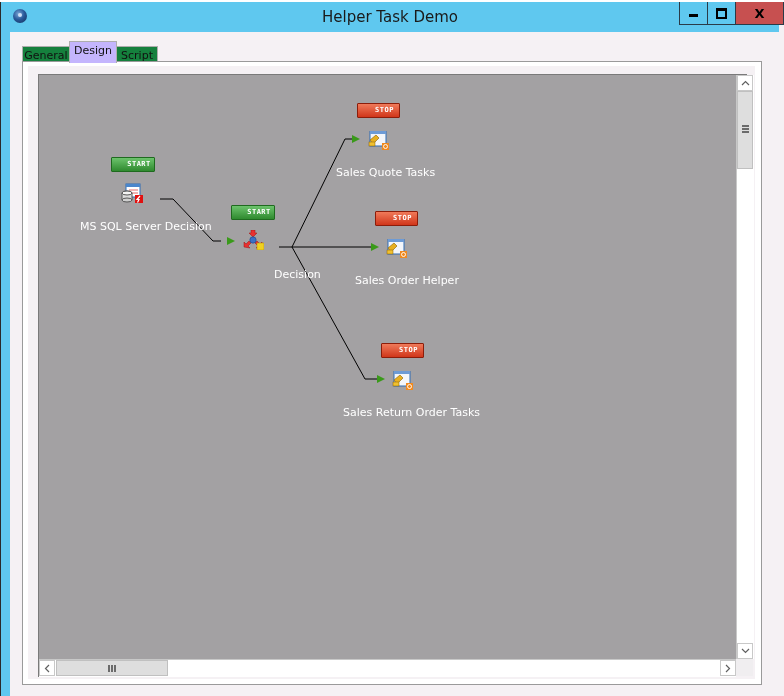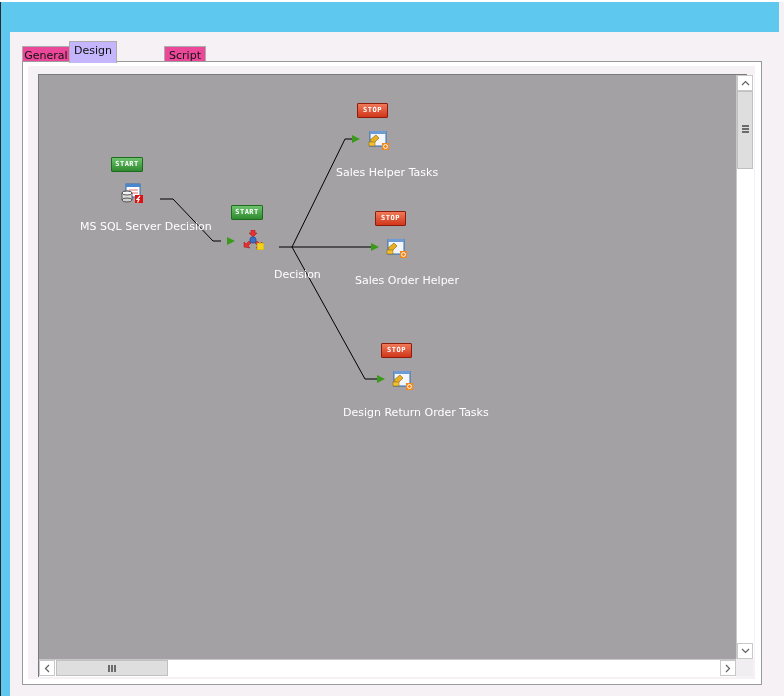--- a/index.html
+++ b/index.html
@@ -11,61 +11,76 @@
   .app-icon::after { content:""; position:absolute; left:5px; top:4px; width:4px; height:4px; border-radius:50%; background:#cfe0f5; }
   .title { position:absolute; left:0; right:0; top:6px; text-align:center; font-size:15px; color:#1a1a1a; font-family:"DejaVu Sans", sans-serif; }
   .winbtns { position:absolute; left:678px; top:0; height:22px; display:flex; border:1px solid #2a3b48; border-top:none; }
   .winbtn { width:27px; height:22px; display:flex; align-items:center; justify-content:center; border-right:1px solid #2a3b48; position:relative; }
   .winbtn.close { width:47px; background:#c75050; border-right:none; }
   .minus { width:9px; height:3px; background:#000; margin-top:5px; }
   .maxbox { width:7px; height:6px; border:2px solid #000; border-top-width:3px; }
   .xglyph { font-weight:bold; font-size:13px; color:#000; font-family:"DejaVu Sans", sans-serif; }
   .client { position:absolute; left:9px; top:30px; width:769px; height:664px; background:#f5f1f4; }
   .tabs { position:absolute; left:12px; top:10px; height:20px; }
-  .tab { position:absolute; top:4px; height:17px; border:1px solid #adadad; border-bottom:none; background:#ec4899; font-size:11px; color:#111; font-family:"DejaVu Sans", sans-serif; line-height:17px; text-align:center; }
+  .tab { position:absolute; top:4px; height:17px; border:1px solid #adadad; border-bottom:none; background:#15803d; font-size:11px; color:#111; font-family:"DejaVu Sans", sans-serif; line-height:17px; text-align:center; }
   .tab.active { top:-1px; height:21px; background:#c4b5fd; z-index:2; line-height:18px; }
   .panel { position:absolute; left:12px; top:29px; width:738px; height:622px; border:1px solid #9a9a9a; background:#ffffff; }
   .panel-inner { position:absolute; left:5px; top:4px; width:727px; height:613px; background:#f5f1f4; }
   .canvas-frame { position:absolute; left:10px; top:8px; width:708px; height:602px; border-top:1px solid #7a7a7a; border-left:1px solid #7a7a7a; }
   .canvas { position:absolute; left:0; top:0; width:697px; height:584px; background:#a3a1a3; overflow:hidden; }
   .vscroll { position:absolute; left:697px; top:0; width:17px; height:584px; background:#ffffff; border-left:1px solid #c8c8c8; }
   .vscroll .up, .vscroll .down { position:absolute; left:0; width:16px; height:16px; background:#fff; border:1px solid #c8c8c8; box-sizing:border-box; color:#606060; font-size:10px; display:flex; align-items:center; justify-content:center; }
   .vscroll .up { top:0; }
   .vscroll .down { bottom:0; }
   .vscroll .thumb { position:absolute; left:0; top:16px; width:16px; height:78px; background:#dedede; border:1px solid #c0c0c0; box-sizing:border-box; }
   .grip-h { position:absolute; left:4px; top:33px; width:7px; height:8px; background:repeating-linear-gradient(#6b6b6b 0 2px, transparent 2px 3px); }
   .hscroll { position:absolute; left:0; top:584px; width:697px; height:17px; background:#ffffff; border-top:1px solid #c8c8c8; }
   .hscroll .left, .hscroll .right { position:absolute; top:0; width:16px; height:16px; background:#fff; border:1px solid #c8c8c8; box-sizing:border-box; color:#606060; font-size:10px; display:flex; align-items:center; justify-content:center; }
   .hscroll .left { left:0; }
   .hscroll .right { left:681px; }
   .hscroll .thumb { position:absolute; left:17px; top:0; width:112px; height:16px; background:#dedede; border:1px solid #c0c0c0; box-sizing:border-box; }
   .grip-v { position:absolute; left:51px; top:4px; width:8px; height:7px; background:repeating-linear-gradient(90deg, #6b6b6b 0 2px, transparent 2px 3px); }
   .corner { position:absolute; left:697px; top:584px; width:17px; height:17px; background:#f0eef0; }
 
   .node { position:absolute; }
-  .badge { position:absolute; height:13px; border-radius:1px; font-size:7px; font-weight:bold; letter-spacing:0.5px; color:#fff; text-align:center; line-height:13px; font-family:"DejaVu Sans Mono", monospace; }
+  .badge { position:absolute; height:13px; border-radius:1px; font-size:7px; font-weight:bold; letter-spacing:0.5px; color:#fff; text-align:center; line-height:13px; font-family:"DejaVu Sans Mono", monospace;padding-left:12px; }
   .badge.start { width:30px; background:linear-gradient(#6cc36c, #2f8a2f); border:1px solid #1f6a1f; }
   .badge.stop { width:29px; background:linear-gradient(#f07a5a, #d0361a); border:1px solid #8c1d0a; }
   .label { position:absolute; font-size:11px; color:#ffffff; white-space:nowrap; font-family:"DejaVu Sans", sans-serif; }
   .ico { position:absolute; width:22px; height:20px; }
   .arrow { position:absolute; width:0; height:0; border-top:4px solid transparent; border-bottom:4px solid transparent; border-left:8px solid #3a9a1a; }
   svg.lines { position:absolute; left:0; top:0; }
 </style>
 </head>
 <body>
 
 <div class="topstrip"></div>
 
 <div class="window">
+  <div class="titlebar">
+    <div class="app-icon"></div>
+    <div class="title">Helper Task Demo</div>
+    <div class="winbtns">
+      <div class="winbtn">
+          <div class="minus"></div>
+        </div>
+      <div class="winbtn">
+          <div class="maxbox"></div>
+        </div>
+      <div class="winbtn close">
+          <span class="xglyph">X</span>
+        </div>
+    </div>
+  </div>
 
   <div class="client">
     <div class="tabs">
       <div class="tab" style="left:0;width:46px;">General</div>
       <div class="tab active" style="left:47px;width:46px;">Design</div>
-      <div class="tab" style="left:94px;width:40px;margin-left:48px;">Script</div>
+      <div class="tab" style="left:94px;width:40px;">Script</div>
     </div>
 
     <div class="panel">
       <div class="panel-inner">
         <div class="canvas-frame">
           <div class="canvas">
 
             <svg class="lines" width="697" height="584">
               <polyline points="121,124 134,124 174,166 182,166" fill="none" stroke="#000" stroke-width="1"></polyline>
               <line x1="240" y1="172" x2="253" y2="172" stroke="#000" stroke-width="1"></line>
@@ -110,21 +125,21 @@
               <div class="badge stop" style="left:318px;top:28px;">STOP</div>
               <div class="arrow" style="left:313px;top:60px;"></div>
               <svg class="ico" style="left:329px;top:56px;" viewBox="0 0 22 20">
                 <rect x="2" y="0" width="16" height="15" fill="#f4f6fa" stroke="#2f6db5"></rect>
                 <rect x="2" y="0" width="16" height="3" fill="#6d9bd6"></rect>
                 <path d="M2 9 L8 4 L11 7 L5 13 Z" fill="#e8b020" stroke="#8a6000" stroke-width="0.6"></path>
                 <rect x="1" y="11" width="6" height="4" fill="#f0c030" stroke="#8a6000" stroke-width="0.5"></rect>
                 <rect x="14" y="12" width="7" height="7" fill="#f08a20"></rect>
                 <circle cx="17.5" cy="15.5" r="2" fill="none" stroke="#fff" stroke-width="0.9"></circle>
               </svg>
-              <div class="label" style="left:297px;top:91px;">Sales Helper Tasks</div>
+              <div class="label" style="left:297px;top:91px;">Sales Quote Tasks</div>
             </div>
 
             <div class="node">
               <div class="badge stop" style="left:336px;top:136px;">STOP</div>
               <div class="arrow" style="left:332px;top:168px;"></div>
               <svg class="ico" style="left:347px;top:164px;" viewBox="0 0 22 20">
                 <rect x="2" y="0" width="16" height="15" fill="#f4f6fa" stroke="#2f6db5"></rect>
                 <rect x="2" y="0" width="16" height="3" fill="#6d9bd6"></rect>
                 <path d="M2 9 L8 4 L11 7 L5 13 Z" fill="#e8b020" stroke="#8a6000" stroke-width="0.6"></path>
                 <rect x="1" y="11" width="6" height="4" fill="#f0c030" stroke="#8a6000" stroke-width="0.5"></rect>
@@ -138,21 +153,21 @@
               <div class="badge stop" style="left:342px;top:268px;">STOP</div>
               <div class="arrow" style="left:338px;top:300px;"></div>
               <svg class="ico" style="left:353px;top:296px;" viewBox="0 0 22 20">
                 <rect x="2" y="0" width="16" height="15" fill="#f4f6fa" stroke="#2f6db5"></rect>
                 <rect x="2" y="0" width="16" height="3" fill="#6d9bd6"></rect>
                 <path d="M2 9 L8 4 L11 7 L5 13 Z" fill="#e8b020" stroke="#8a6000" stroke-width="0.6"></path>
                 <rect x="1" y="11" width="6" height="4" fill="#f0c030" stroke="#8a6000" stroke-width="0.5"></rect>
                 <rect x="14" y="12" width="7" height="7" fill="#f08a20"></rect>
                 <circle cx="17.5" cy="15.5" r="2" fill="none" stroke="#fff" stroke-width="0.9"></circle>
               </svg>
-              <div class="label" style="left:304px;top:331px;">Design Return Order Tasks</div>
+              <div class="label" style="left:304px;top:331px;">Sales Return Order Tasks</div>
             </div>
           </div>
 
           <div class="vscroll">
             <div class="up">
                 <svg width="9" height="6" viewBox="0 0 9 6">
                   <polyline points="1,5 4.5,1.5 8,5" fill="none" stroke="#606060" stroke-width="1.2"></polyline>
                 </svg>
               </div>
             <div class="thumb">

